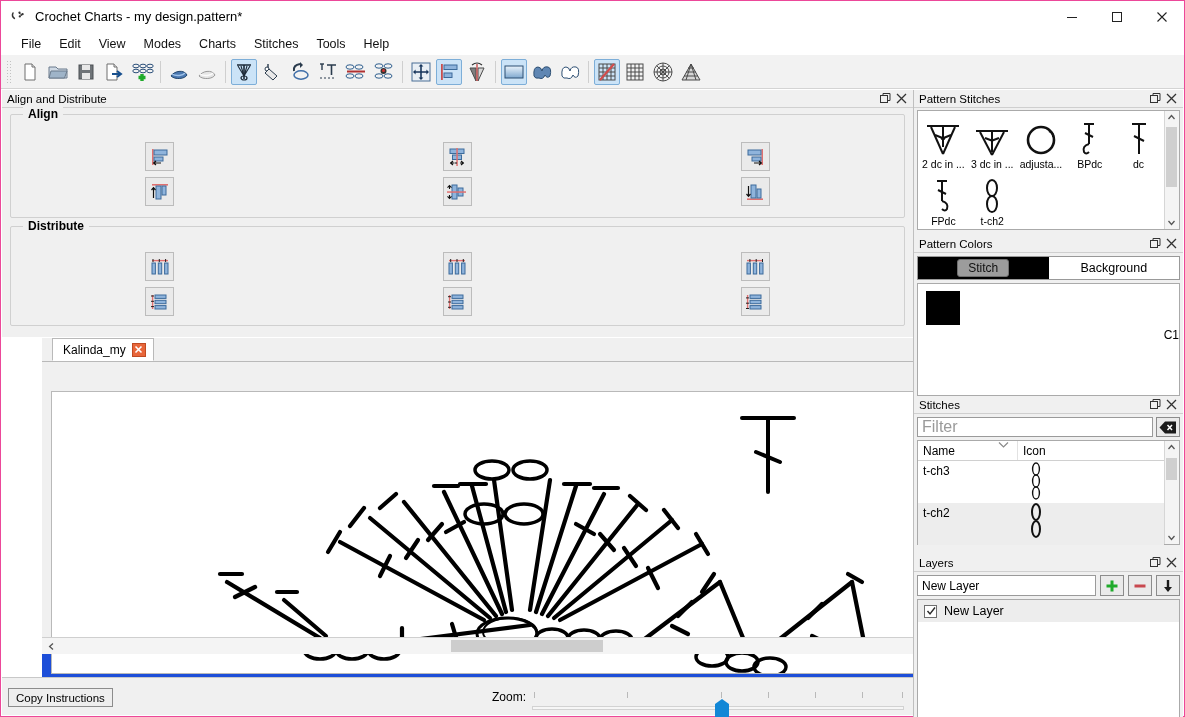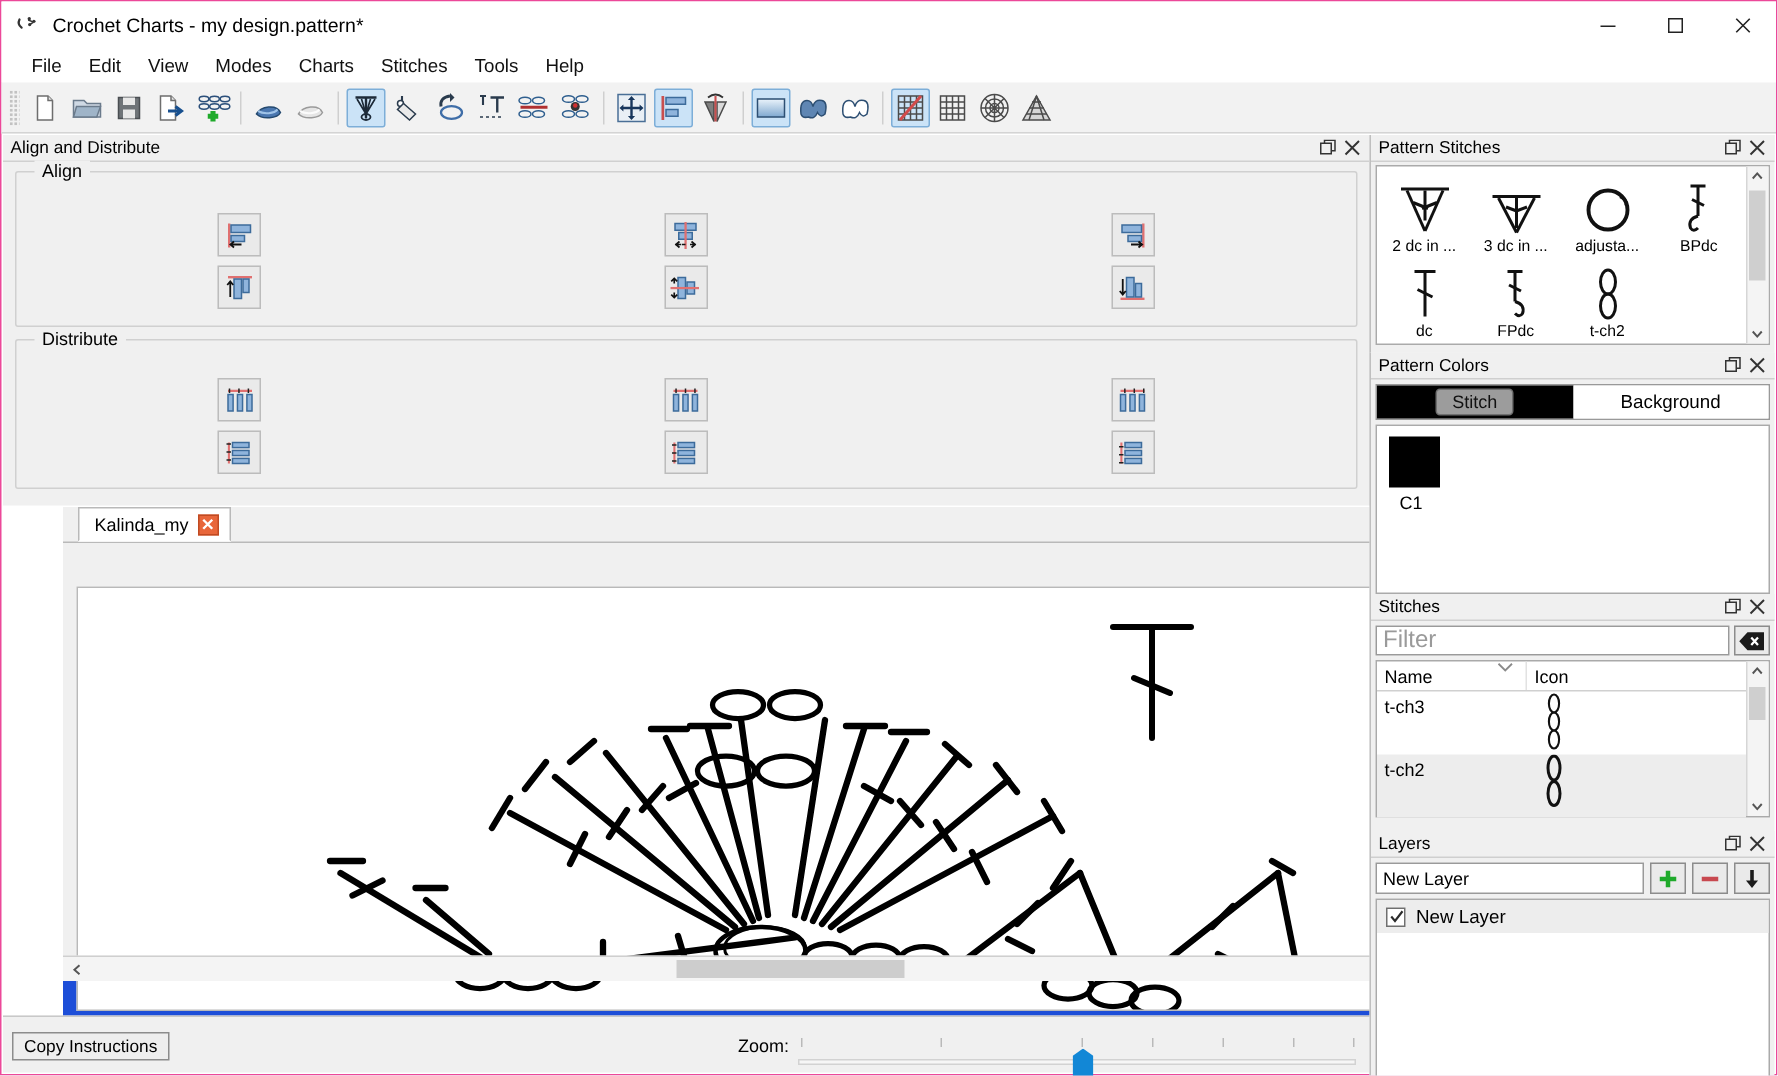--- a/index.html
+++ b/index.html
@@ -39,21 +39,21 @@
   
   .panel-head { height:18px; background:#f0f0f0; border-bottom:1px solid #cfcfcf;
                 display:flex; align-items:center; font-size:11.5px; padding-left:5px; color:#000; }
   .panel-head .ph-btns { margin-left:auto; display:flex; gap:3px; padding-right:5px; }
   .ph-btn { width:13px; height:13px; display:flex; align-items:center; justify-content:center; }
 
   
   #align-dock { position:absolute; left:1px; top:89px; width:912px; height:247px;
                 background:#f0f0f0; border-right:1px solid #bfbfbf; }
   #align-dock .panel-head { background:#f0f0f0; border-bottom:1px solid #d0d0d0; }
-  .ad-body { padding:6px 8px 0 8px; }
+  .ad-body { padding:6px 8px 0 8px;font-weight:bold; }
   .group { border:1px solid #d0d0d0; border-radius:2px; background:#f0f0f0;
            position:relative; margin-bottom:8px; }
   .group > .legend { position:absolute; top:-8px; left:12px; background:#f0f0f0;
                      padding:0 5px; font-size:12px; }
   .grid3 { display:grid; grid-template-columns:repeat(3,1fr); }
   .cell { display:flex; align-items:center; justify-content:center; height:35px; }
   .ic-btn { width:29px; height:29px; border:1px solid #bcbcbc; background:#eaeaea;
             display:flex; align-items:center; justify-content:center; }
   .ic-btn svg { display:block; }
 
@@ -93,27 +93,27 @@
   .zoom-track { position:absolute; left:0; top:19px; width:372px; height:4px;
                 background:#f6f6f6; border:1px solid #d2d2d2; }
   .zoom-tick { position:absolute; top:5px; width:1px; height:6px; background:#b9b9b9; }
   .zoom-handle { position:absolute; left:183px; top:12px; width:14px; height:20px;
                  background:#1287d6; clip-path:polygon(0 25%,50% 0,100% 25%,100% 100%,0 100%); }
 
   
   .rdock { position:absolute; right:1px; width:270px; background:#f0f0f0;
            border-left:1px solid #bfbfbf; }
   #dock-pstitches { top:89px; height:145px; }
-  #dock-pcolors  { top:234px; height:161px; }
+  #dock-pcolors  { top:234px; height:161px;text-align:right; }
   #dock-stitches { top:395px; height:158px; }
   #dock-layers   { top:553px; height:163px; }
 
   .ps-body { position:relative; margin:2px 3px 0 3px; height:120px; background:#ffffff;
              border:1px solid #aaa; display:flex; }
-  .ps-grid { flex:1; display:grid; grid-template-columns:repeat(4,1fr);
+  .ps-grid { flex:1; display:grid; grid-template-columns:repeat(5,1fr);
              grid-template-rows:repeat(2,1fr); padding:2px 1px; }
   .ps-cell { display:flex; flex-direction:column; align-items:center; justify-content:flex-end;
              font-size:10.5px; gap:1px; overflow:hidden; }
   .ps-glyph { height:36px; display:flex; align-items:flex-end; justify-content:center; }
   .ps-label { white-space:nowrap; }
   .ps-scroll { width:15px; background:#f4f4f4; border-left:1px solid #d6d6d6; position:relative; }
   .ps-scroll .arrow { width:13px; height:13px; display:flex; align-items:center; justify-content:center; }
   .ps-scroll .arrow.bot { position:absolute; bottom:0; }
   .ps-scroll .thumb { position:absolute; left:1px; top:16px; width:11px; height:60px; background:#cfcfcf; }
 

